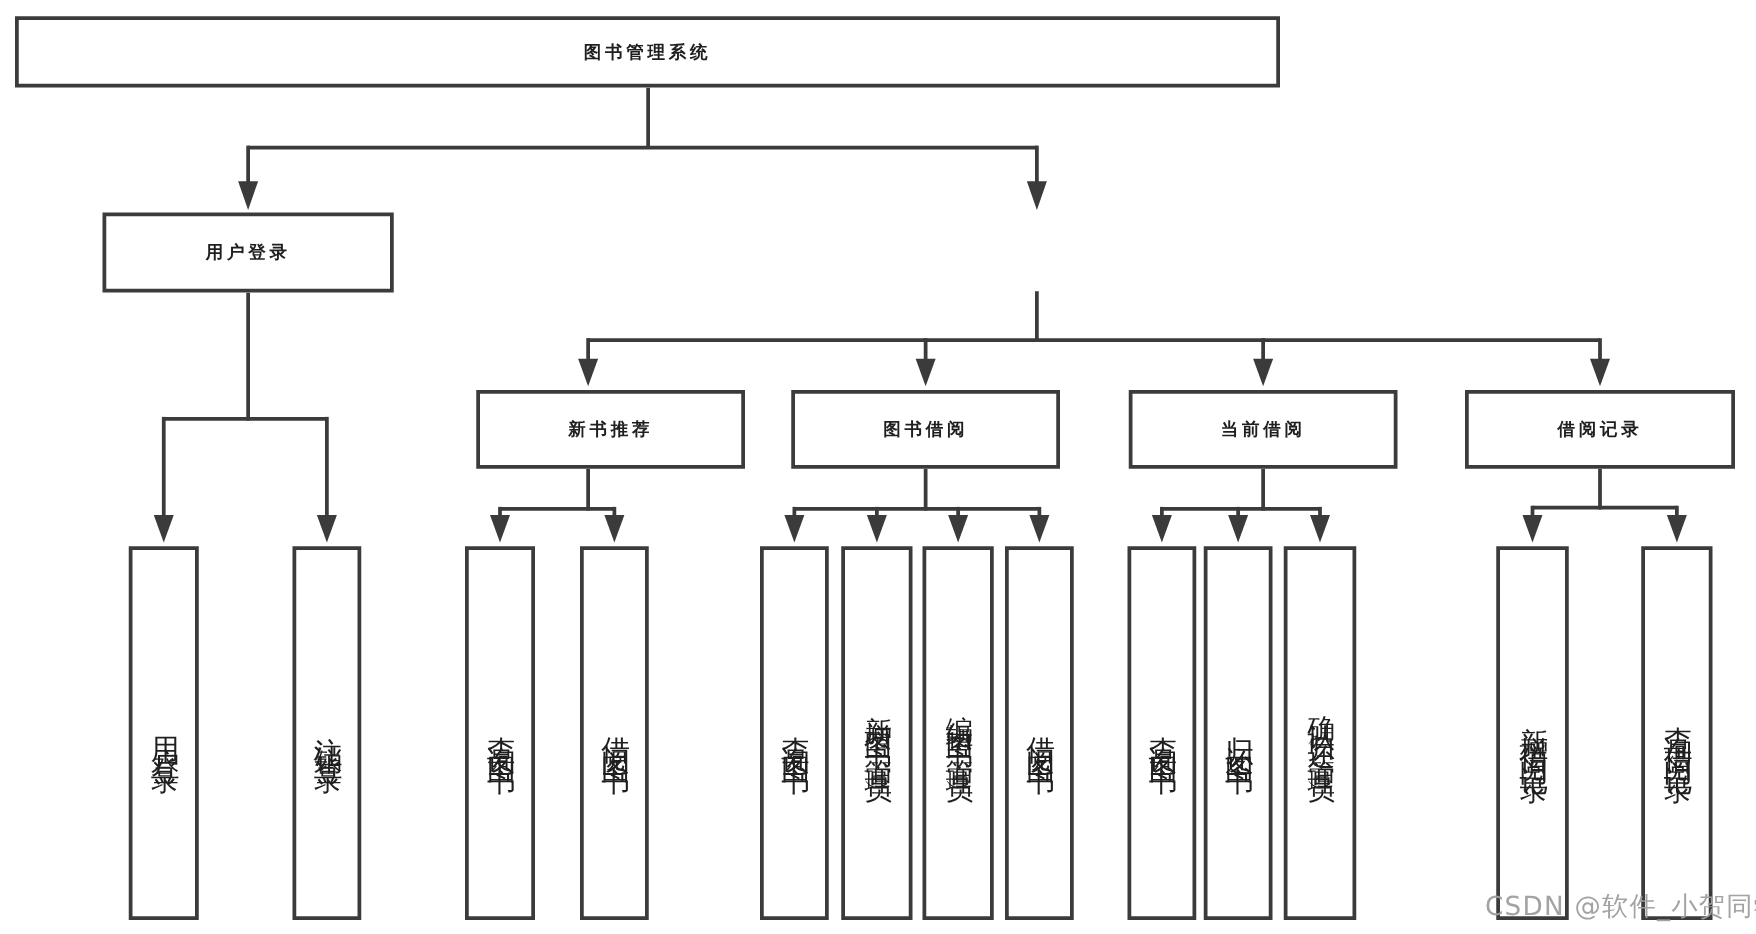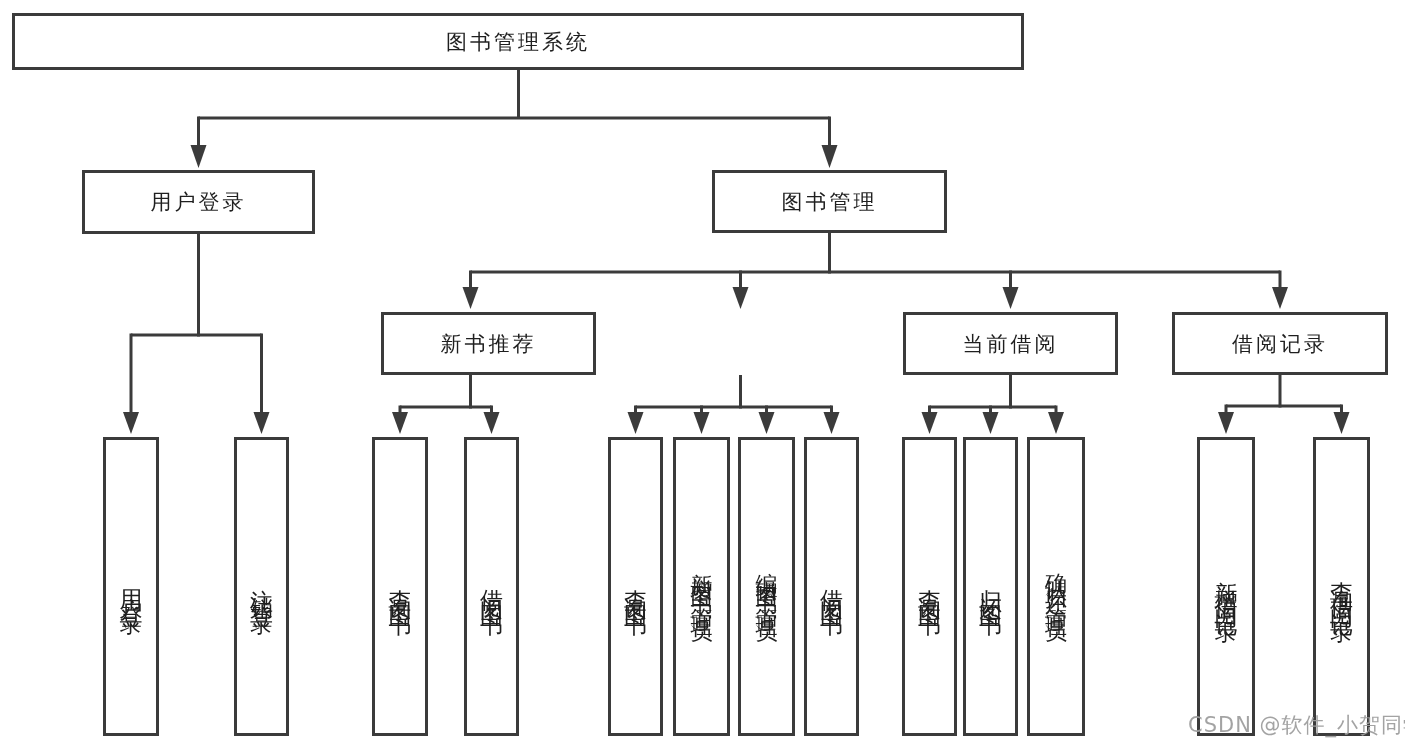--- a/index.html
+++ b/index.html
@@ -18,25 +18,26 @@
     pointer-events: none;
   }
   .hbox {
     position: absolute;
     box-sizing: border-box;
     border: 3px solid #3b3b3b;
     background: #ffffff;
     display: flex;
     align-items: center;
     justify-content: center;
-    font-size: 21px;
+    font-size: 14px;
     letter-spacing: 3px;
     color: #1f1f1f;
     white-space: nowrap;
     z-index: 2;
+    font-weight: bold;
   }
   .vbox {
     position: absolute;
     box-sizing: border-box;
     top: 437px;
     height: 299px;
     border: 3px solid #3b3b3b;
     background: #ffffff;
     display: flex;
     align-items: center;
@@ -137,23 +138,23 @@
       <polygon points="982.5,412 998.5,412 990.5,434"></polygon>
       <polygon points="1048,412 1064,412 1056,434"></polygon>
       <polygon points="1218,412 1234,412 1226,434"></polygon>
       <polygon points="1333.5,412 1349.5,412 1341.5,434"></polygon>
     </g>
   </svg>
 
   <div class="hbox" style="left:12px; top:13px; width:1012px; height:57px;">图书管理系统</div>
 
   <div class="hbox" style="left:82px; top:170px; width:233px; height:64px;">用户登录</div>
-  <div class="hbox" style="left:712px; top:170px; width:235px; height:63px;">图书管理</div>
 
   <div class="hbox" style="left:381px; top:312px; width:215px; height:63px;">新书推荐</div>
+  <div class="hbox" style="left:633px; top:312px; width:215px; height:63px;">图书借阅</div>
   <div class="hbox" style="left:903px; top:312px; width:215px; height:63px;">当前借阅</div>
   <div class="hbox" style="left:1172px; top:312px; width:216px; height:63px;">借阅记录</div>
 
   <div class="vbox" style="left:103px; width:56px;">
     <span class="vtext">用户登录</span>
   </div>
   <div class="vbox" style="left:234px; width:55px;">
     <span class="vtext">注销登录</span>
   </div>
 

